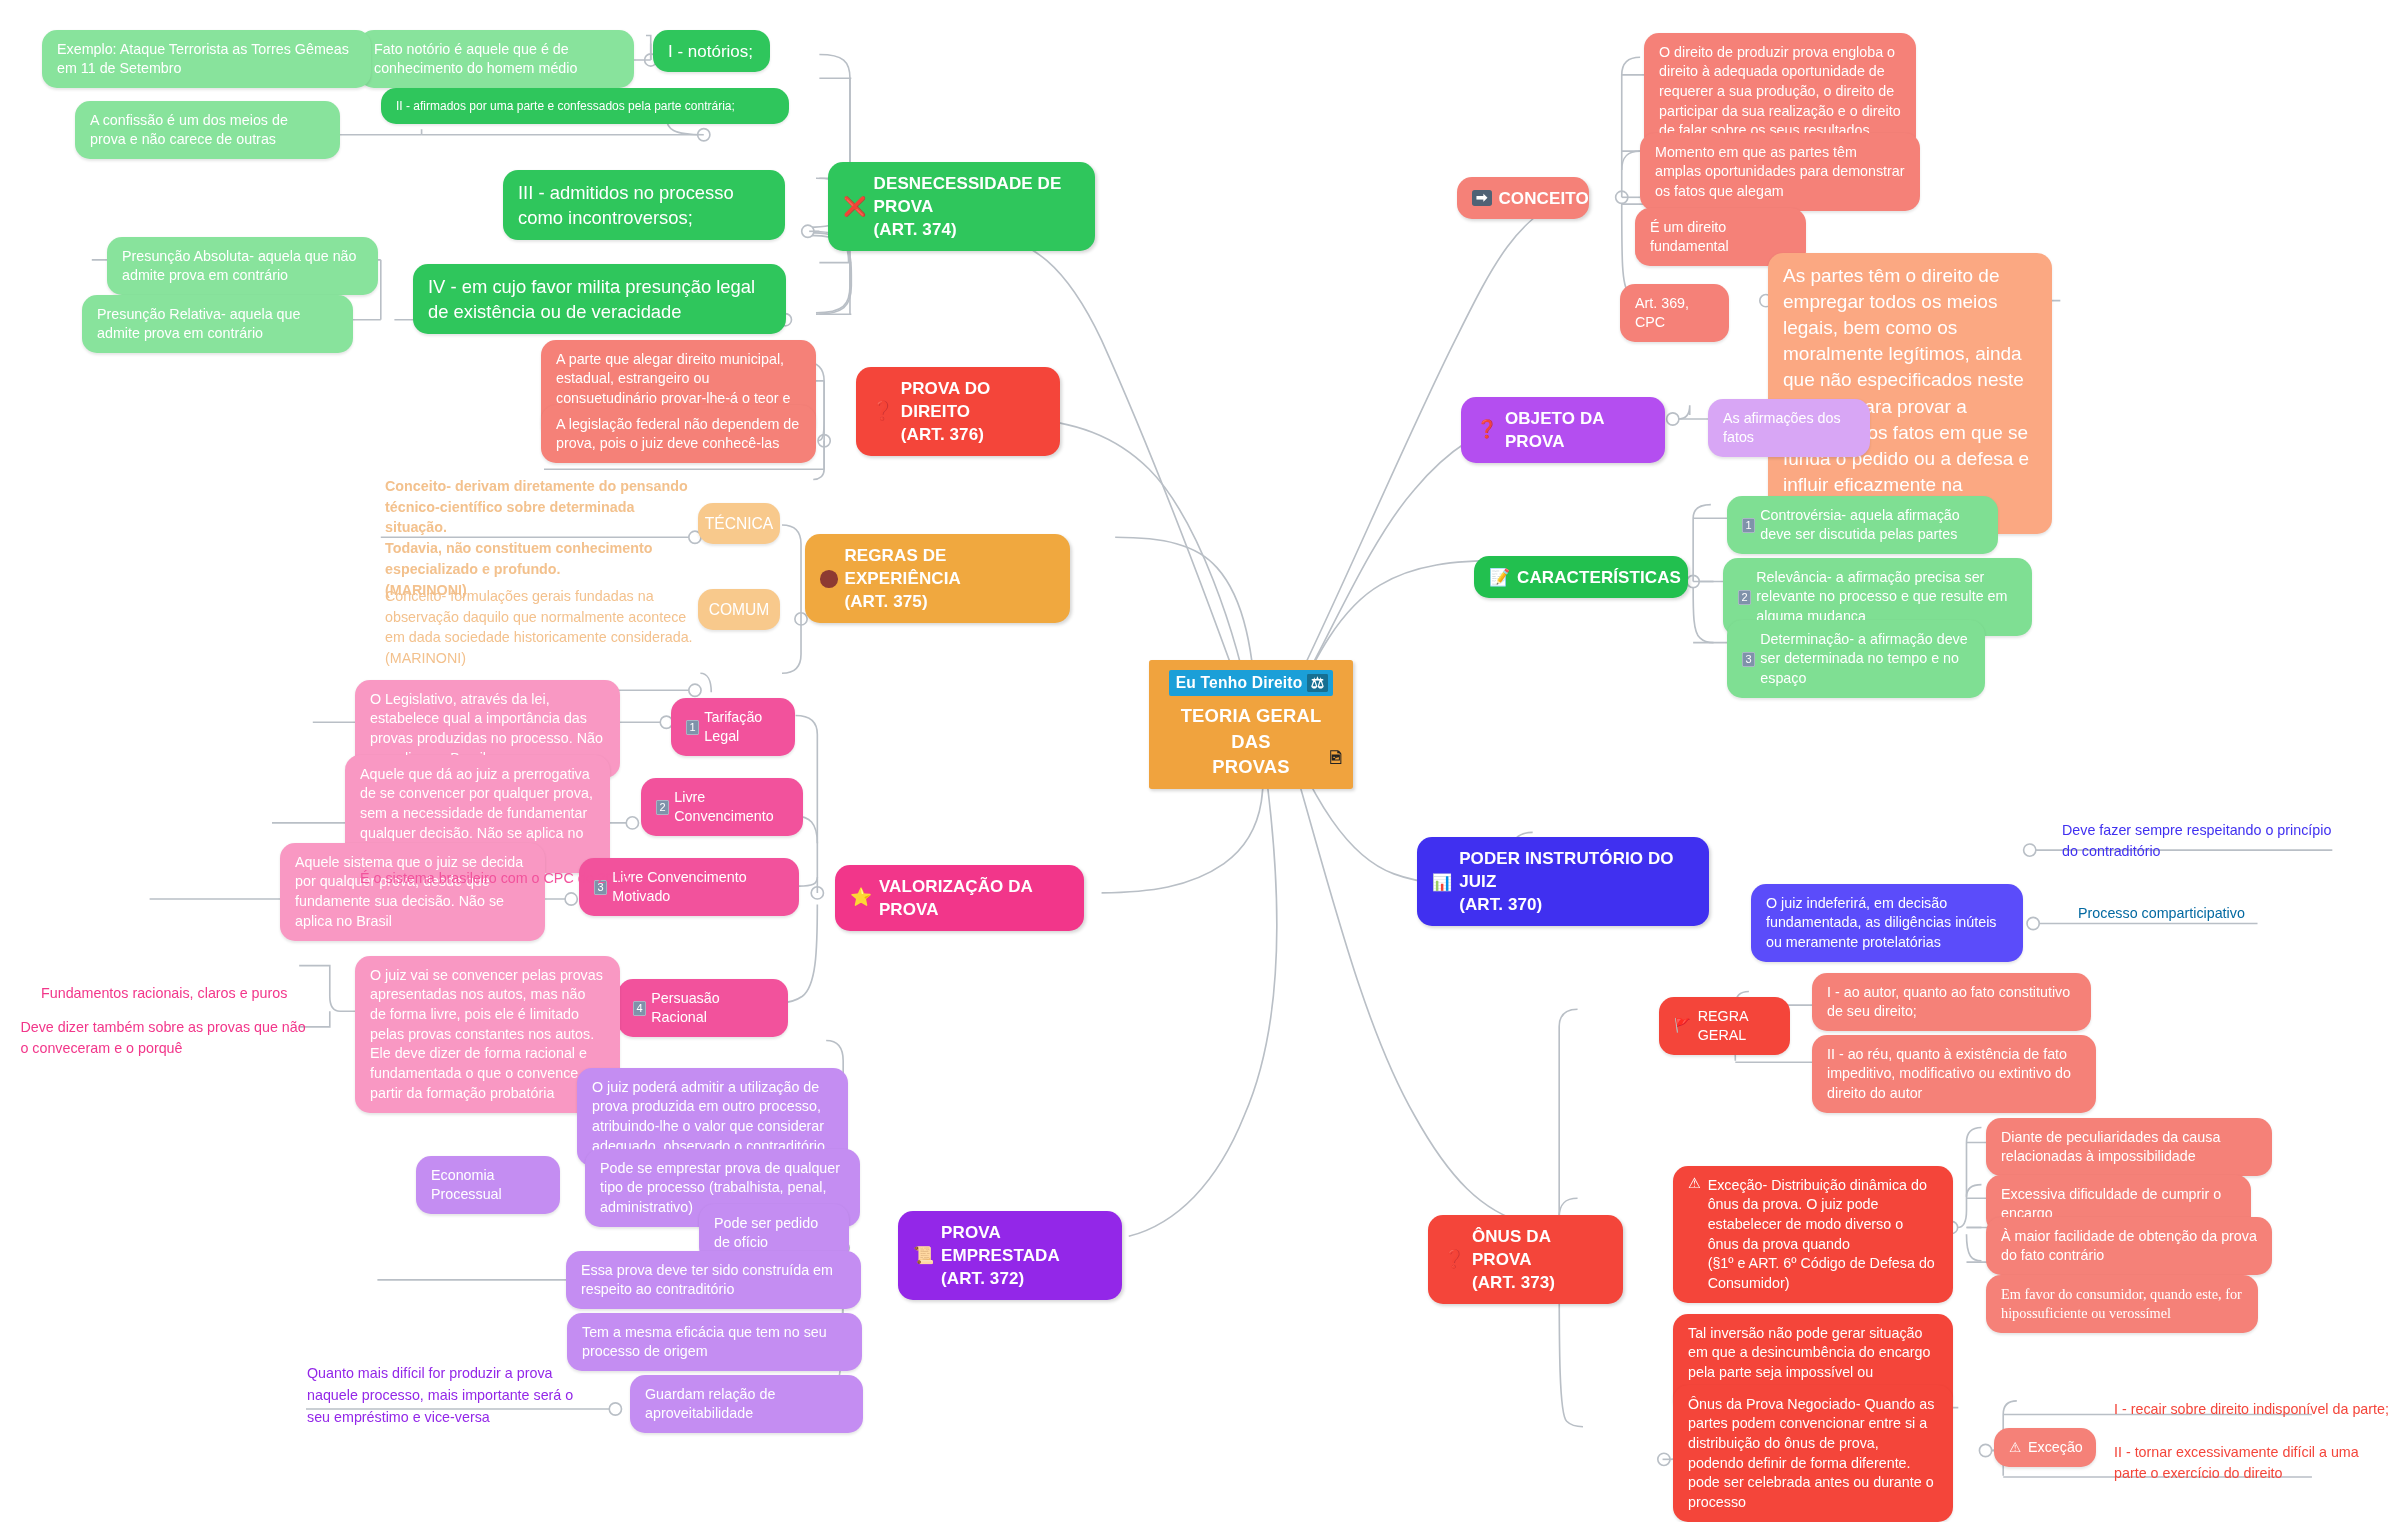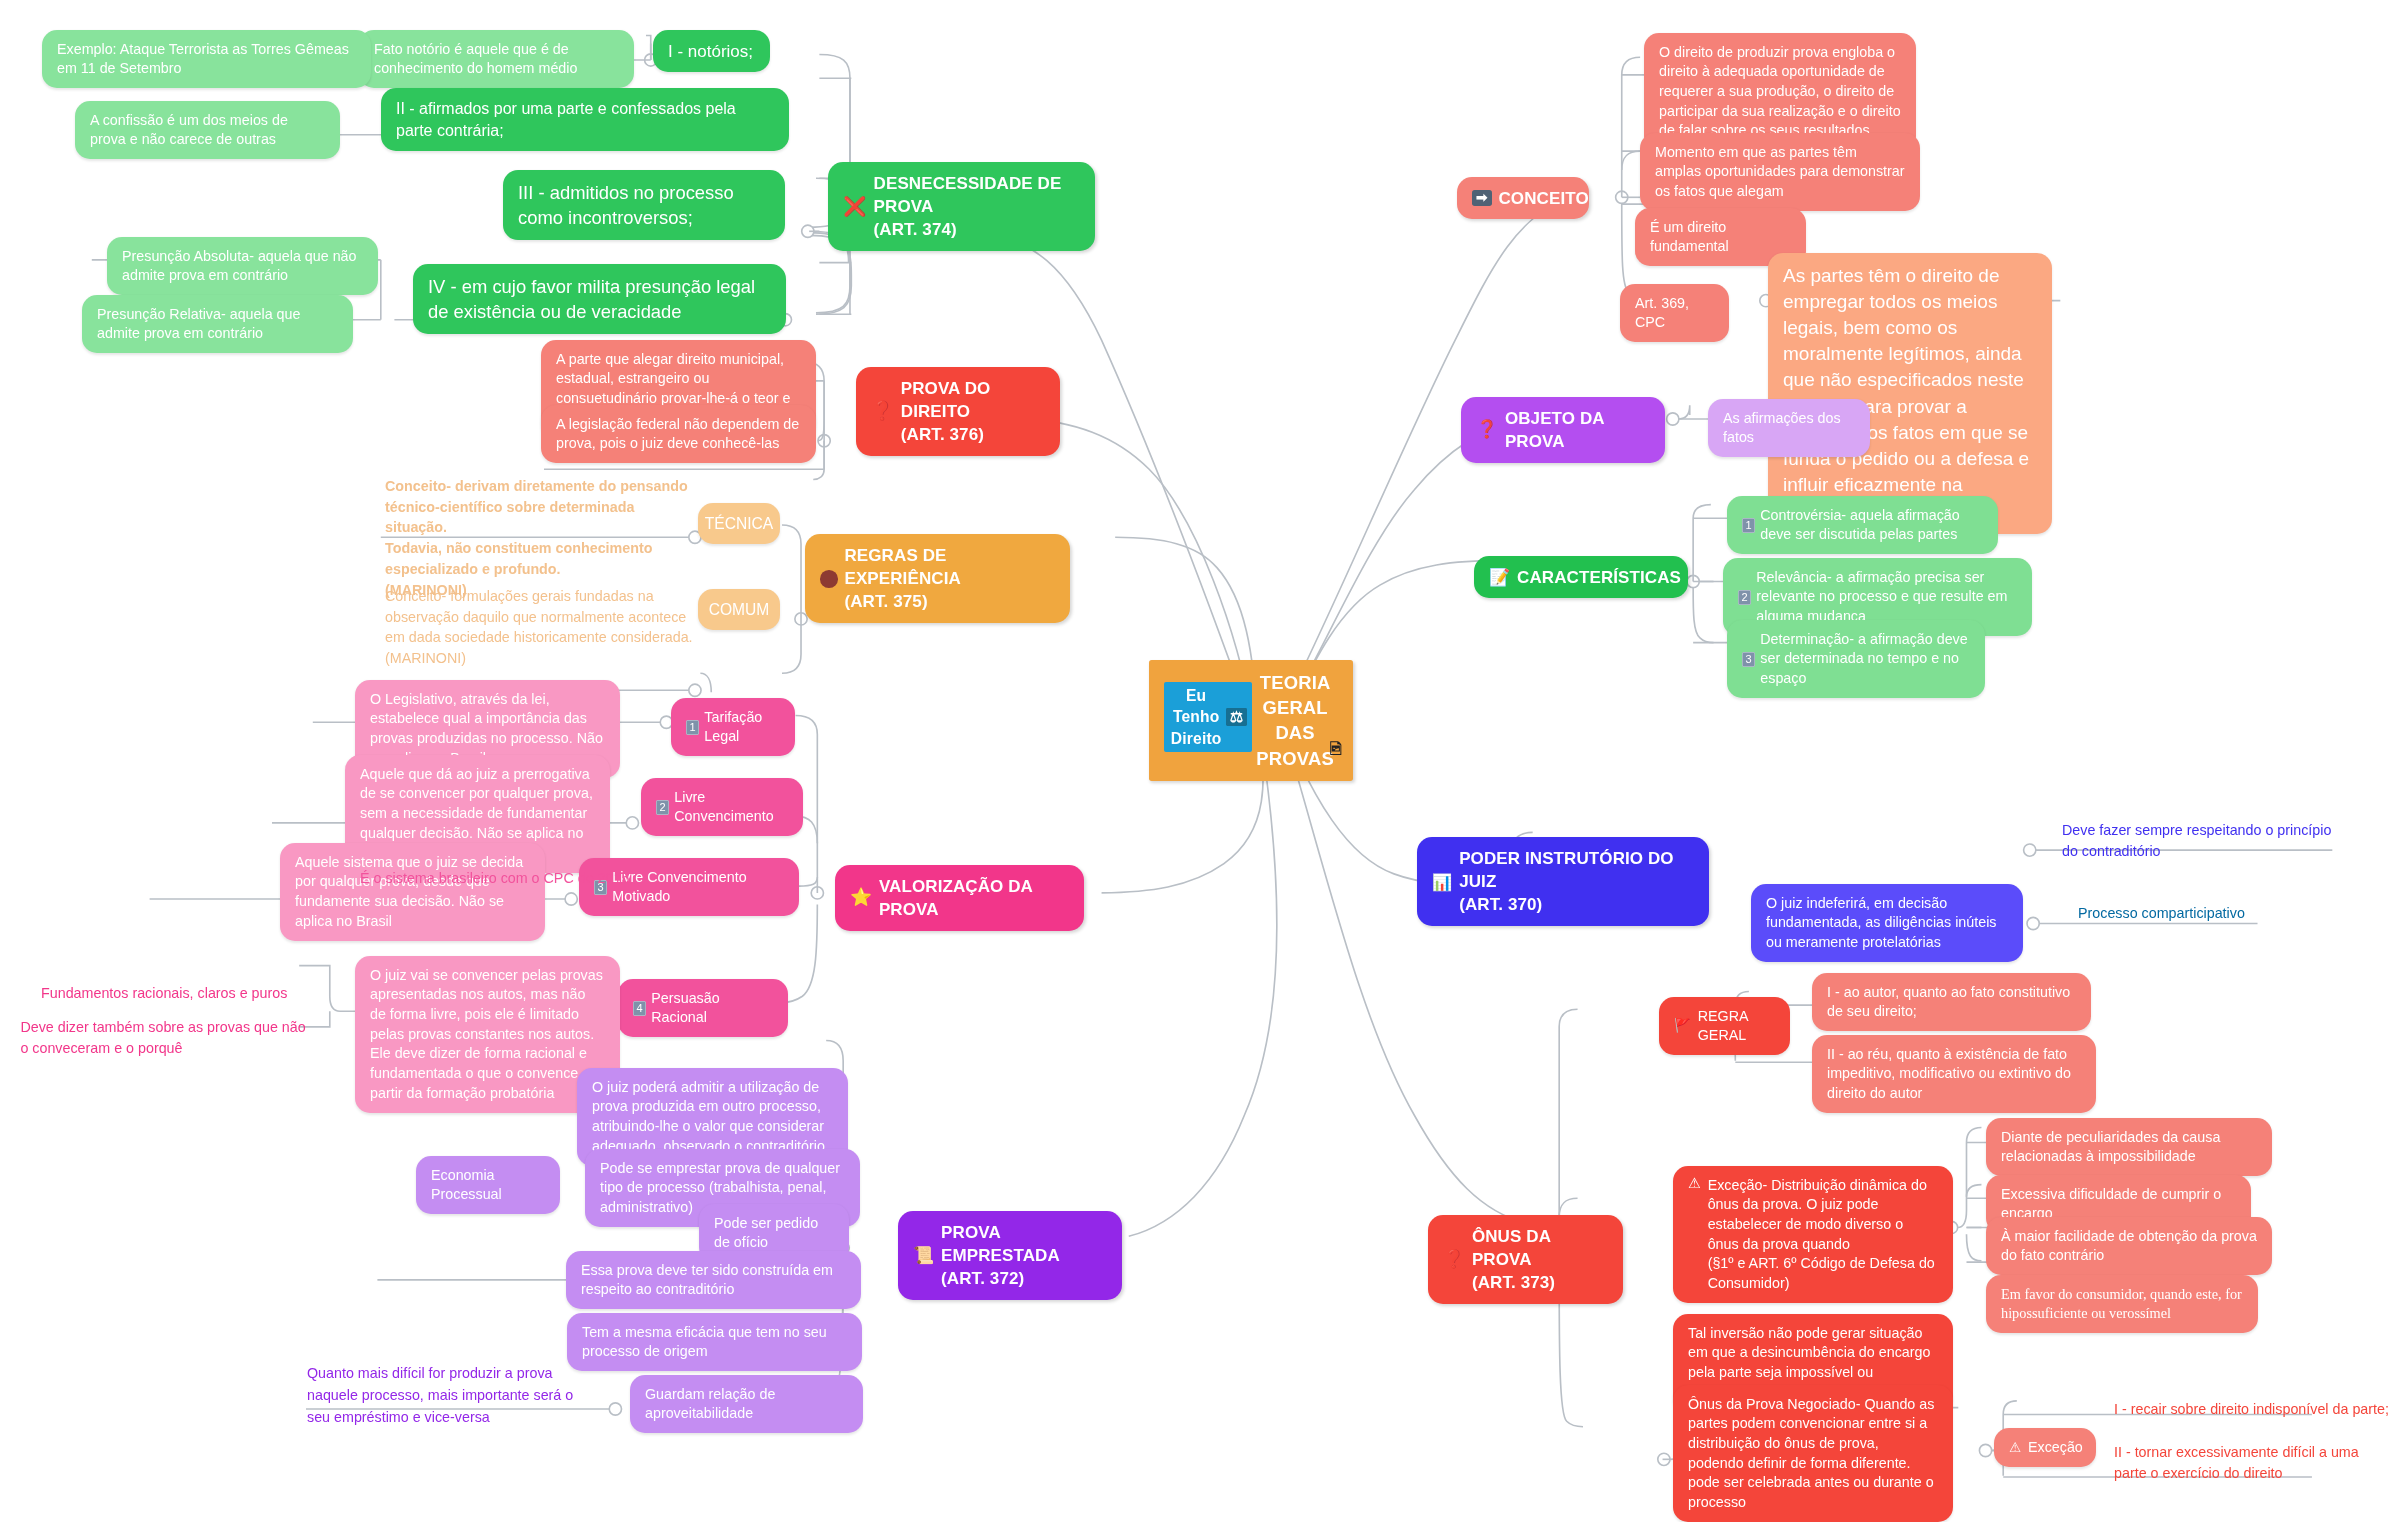--- a/index.html
+++ b/index.html
@@ -21,20 +21,21 @@
     display: flex;
     align-items: center;
     box-shadow: 0 1.4px 2.7px rgba(0,0,0,0.10);
   }
   .node .txt { display:block; white-space: pre-line; }
   .node.shadowed { box-shadow: 1.4px 2px 3.4px rgba(0,0,0,0.16); }
 
   
   .central {
     border-radius: 2.7px;
+    flex-direction: column;
     align-items: center;
     justify-content: center;
     text-align: center;
     font-weight: bold;
     letter-spacing: 0.2px;
   }
   .badge-etd {
     display:inline-flex; align-items:center;
     background:#1b9fd8; color:#fff; font-weight:bold;
     font-size:15.6px; padding:2.7px 5.4px 2.7px 6.8px; border-radius:2px;
@@ -226,21 +227,21 @@
 <div class="node" style="left:653px;top:30px;width:117px;background:#2fc65c;font-size:17px;">
   <span class="txt">I - notórios;</span>
 </div>
 <div class="node" style="left:359px;top:30px;width:275px;background:#88e39c;font-size:14.3px;">
   <span class="txt">Fato notório é aquele que é de conhecimento do homem médio</span>
 </div>
 <div class="node" style="left:42px;top:30px;width:329px;background:#88e39c;font-size:14.3px;">
   <span class="txt">Exemplo: Ataque Terrorista as Torres Gêmeas em 11 de Setembro</span>
 </div>
 
-<div class="node" style="left:381px;top:88px;width:408px;background:#2fc65c;font-size:16px;">
+<div class="node" style="left:381px;top:88px;width:408px;background:#2fc65c;font-size:12px;">
   <span class="txt">II - afirmados por uma parte e confessados pela parte contrária;</span>
 </div>
 <div class="node" style="left:75px;top:101px;width:265px;background:#88e39c;font-size:14.3px;">
   <span class="txt">A confissão é um dos meios de prova e não carece de outras</span>
 </div>
 
 <div class="node" style="left:503px;top:170px;width:282px;background:#2fc65c;font-size:18.4px;">
   <span class="txt">III - admitidos no processo como incontroversos;</span>
 </div>
 

